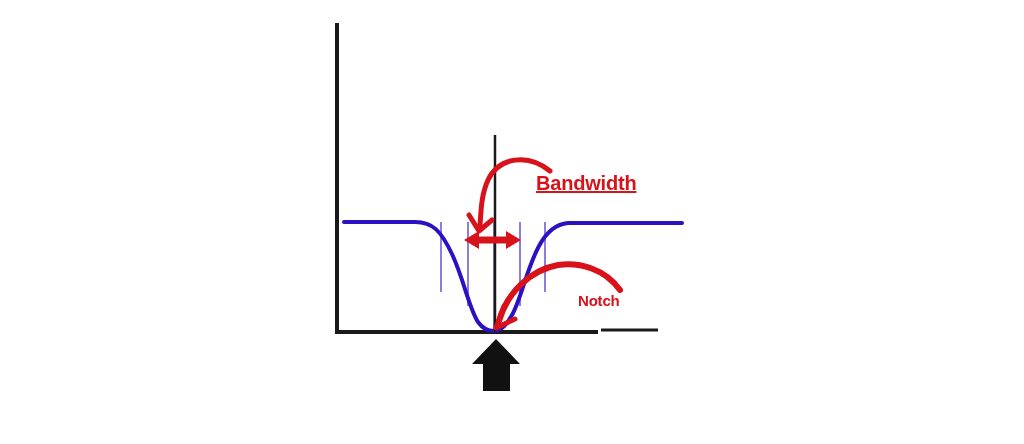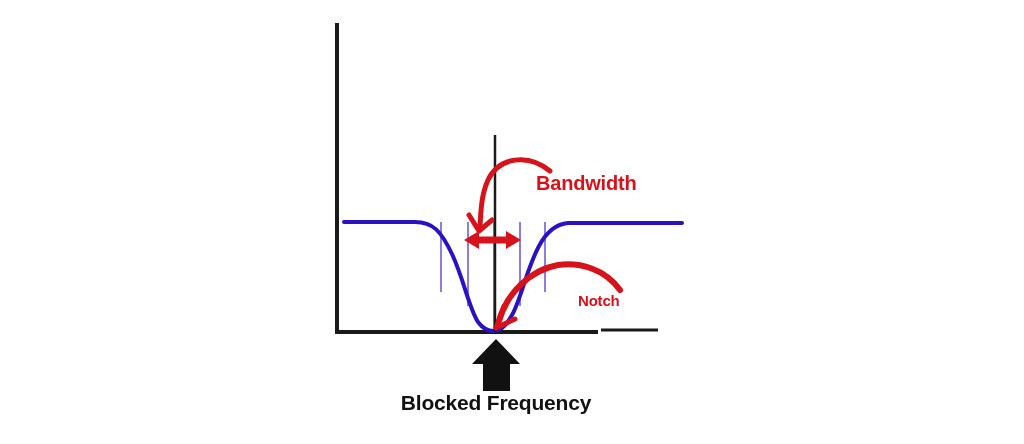--- a/index.html
+++ b/index.html
@@ -25,20 +25,21 @@
     font-weight: 700;
     white-space: nowrap;
     line-height: 1;
     letter-spacing: -0.2px;
   }
   .label-bandwidth {
     left: 536px;
     top: 173px;
     font-size: 20px;
     color: #d8121a;
+    text-decoration: underline;
   }
   .label-notch {
     left: 578px;
     top: 293px;
     font-size: 15px;
     color: #d8121a;
   }
   .label-blocked {
     left: 496px;
     top: 392px;
@@ -84,15 +85,14 @@
     <g>
       <path fill="none" stroke-width="6" stroke-linecap="round" stroke="#d8121a" d="M 620,290 C 605,269 580,262 558,265 C 530,270 507,293 499,321"></path>
       <path fill="none" stroke-width="5" stroke-linecap="round" stroke-linejoin="round" stroke="#d8121a" d="M 504,306 L 496,328 L 515,319"></path>
     </g>
 
     <polygon fill="#111111" points="496,339 520,364 510,364 510,391 483,391 483,364 472,364"></polygon>
   </svg>
 
   <div class="label label-bandwidth">Bandwidth</div>
   <div class="label label-notch">Notch</div>
-  <div class="label label-blocked">Blocked Frequency</div>
 
 </div>
 
 </body></html>

